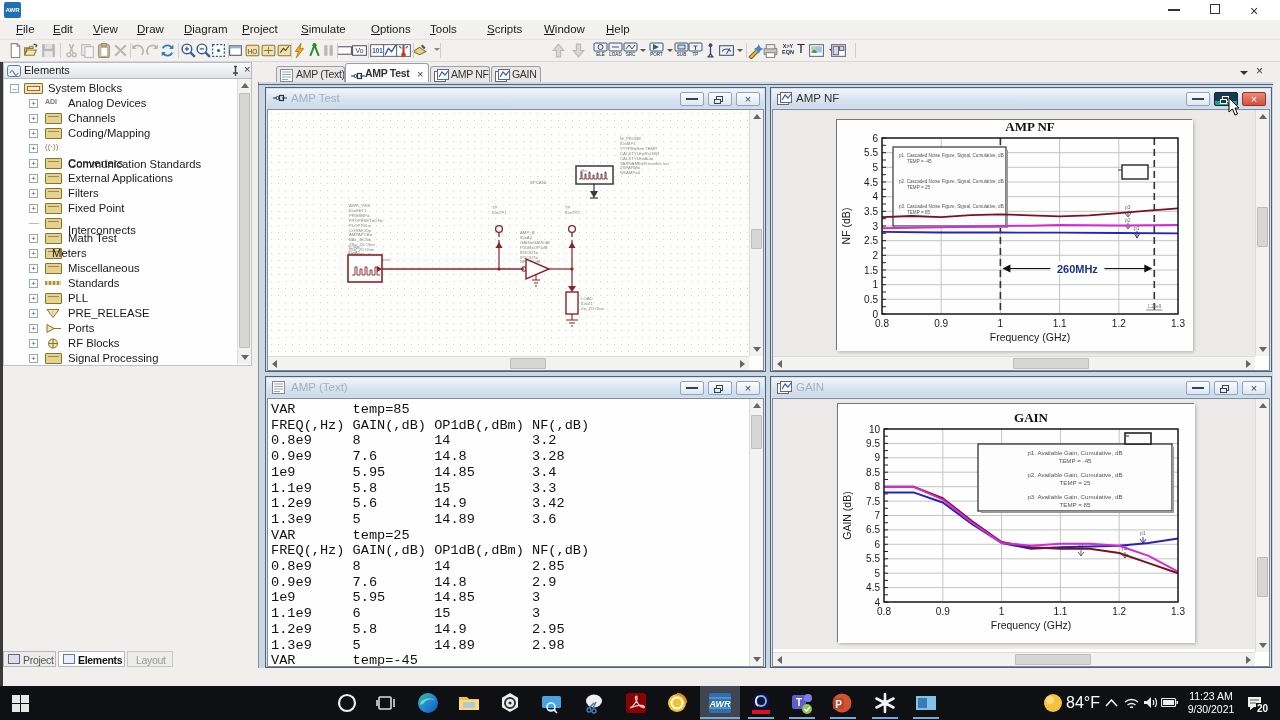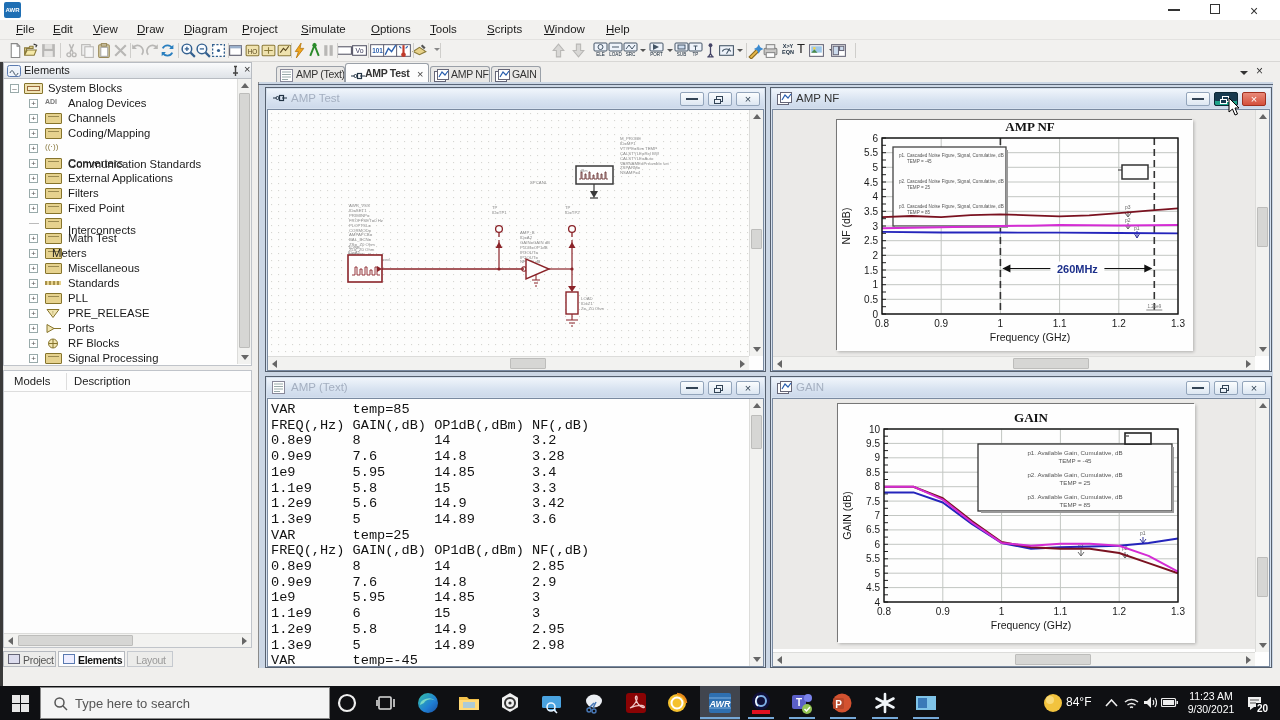--- a/index.html
+++ b/index.html
@@ -401,35 +401,20 @@
           <div class="abs" style="left:64px;top:1px">Signal Processing</div>
         </div>
         <div class="sbv" style="right:0;top:0;height:285px">
           <div class="abs" style="top:0;width:14px;height:14px">
             <div class="tri tu"></div>
           </div>
           <div class="abs" style="bottom:0;width:14px;height:14px">
             <div class="tri td"></div>
           </div>
           <div class="sbth" style="left:1px;top:14px;width:11px;height:255px"></div>
-        </div>
-      </div>
-      <div id="models">
-        <div class="abs" style="left:10px;top:4px">Models</div>
-        <div class="abs" style="left:70px;top:4px">Description</div>
-        <div class="abs" style="left:0;top:20px;width:247px;height:1px;background:#ddd"></div>
-        <div class="abs" style="left:62px;top:2px;width:1px;height:17px;background:#ddd"></div>
-        <div class="sbh" style="left:0;bottom:0;width:247px">
-          <div class="abs" style="left:0;width:14px;height:14px">
-            <div class="tri tl"></div>
-          </div>
-          <div class="abs" style="right:0;width:14px;height:14px">
-            <div class="tri tr"></div>
-          </div>
-          <div class="sbth" style="left:14px;top:1px;width:115px;height:11px"></div>
         </div>
       </div>
       <div id="lptabs">
         <div class="lptab" style="left:3px;width:53px;color:#555"><span class="abs" style="left:4px;top:2px;width:12px;height:10px;border:1px solid #667;background:#dde"></span>Project</div>
         <div class="lptab" style="left:58px;width:67px;background:#fdfdfd;font-weight:bold;color:#111"><span class="abs" style="left:4px;top:2px;width:12px;height:10px;border:1px solid #5a7ab0;background:#eef"></span>Elements</div>
         <div class="lptab" style="left:127px;width:46px;color:#999;border-color:#c5c9cf;padding-left:8px">Layout</div>
       </div>
     </div>
     <div id="mdi"></div>
     <div class="abs" style="left:258px;top:84px;width:1015px;height:1px;background:#5a6678"></div>
@@ -821,27 +806,20 @@
     <svg class="abs" style="left:1228px;top:97px" width="14" height="20" viewBox="0 0 14 20">
       <path d="M1,1L1,15L4.5,12L7,18L9.5,17L7,11L11,11Z" fill="#fff" stroke="#000" stroke-width="1"></path>
     </svg>
     <div id="taskbar">
       <svg class="abs" style="left:12px;top:9px" width="17" height="17">
         <rect x="0" y="0" width="8" height="8" fill="#e8e8e8"></rect>
         <rect x="9" y="0" width="8" height="8" fill="#e8e8e8"></rect>
         <rect x="0" y="9" width="8" height="8" fill="#e8e8e8"></rect>
         <rect x="9" y="9" width="8" height="8" fill="#e8e8e8"></rect>
       </svg>
-      <div id="search">
-        <svg class="abs" style="left:12px;top:8px" width="16" height="16">
-          <circle cx="6.5" cy="6.5" r="4.5" fill="none" stroke="#555" stroke-width="1.5"></circle>
-          <path d="M10,10L14,14" stroke="#555" stroke-width="1.5"></path>
-        </svg>
-        <div class="abs" style="left:34px;top:8px">Type here to search</div>
-      </div>
       <div class="tki" style="left:334px"><svg width="26" height="26">
           <circle cx="13" cy="13" r="8" fill="none" stroke="#eee" stroke-width="2.2"></circle>
         </svg></div>
       <div class="tki" style="left:374px"><svg width="26" height="26">
           <rect x="5" y="7" width="12" height="12" rx="1" fill="none" stroke="#ddd" stroke-width="1.6"></rect>
           <path d="M20,9v8M3,10v6" stroke="#ddd" stroke-width="1.6"></path>
         </svg></div>
       <div class="tki" style="left:415px"><svg width="26" height="26">
           <defs>
             <linearGradient id="edg" x1="0" y1="0" x2="1" y2="1">
@@ -921,21 +899,21 @@
       <div class="tku" style="left:700px;width:40px"></div>
       <div class="tku" style="left:748px;width:26px"></div>
       <div class="tku" style="left:789px;width:26px"></div>
       <div class="tku" style="left:830px;width:26px"></div>
       <div class="tku" style="left:872px;width:26px"></div>
       <div class="tku" style="left:913px;width:26px"></div>
       <div class="tki" style="left:1040px"><svg width="26" height="26">
           <circle cx="13" cy="13" r="9" fill="#f2c33e"></circle>
           <circle cx="10" cy="10" r="4" fill="#f8da7a"></circle>
         </svg></div>
-      <div class="trayt" style="left:1066px;top:10px;font-size:12px">84°F</div>
+      <div class="trayt" style="left:1066px;top:10px;font-size:16px">84°F</div>
       <svg class="abs" style="left:1105px;top:13px" width="13" height="8">
         <path d="M1,7L6.5,1L12,7" stroke="#eee" stroke-width="1.6" fill="none"></path>
       </svg>
       <svg class="abs" style="left:1124px;top:11px" width="15" height="12">
         <path d="M1,5a10,10 0 0 1 13,0M3.5,8a6.5,6.5 0 0 1 8,0M6,10.5a3,3 0 0 1 3,0" stroke="#eee" stroke-width="1.5" fill="none"></path>
       </svg>
       <svg class="abs" style="left:1143px;top:10px" width="14" height="13">
         <path d="M1,5h3l4,-4v11l-4,-4H1z" fill="#eee"></path>
         <path d="M10,4a5,5 0 0 1 0,5M12,2a8,8 0 0 1 0,9" stroke="#eee" stroke-width="1.2" fill="none"></path>
       </svg>

